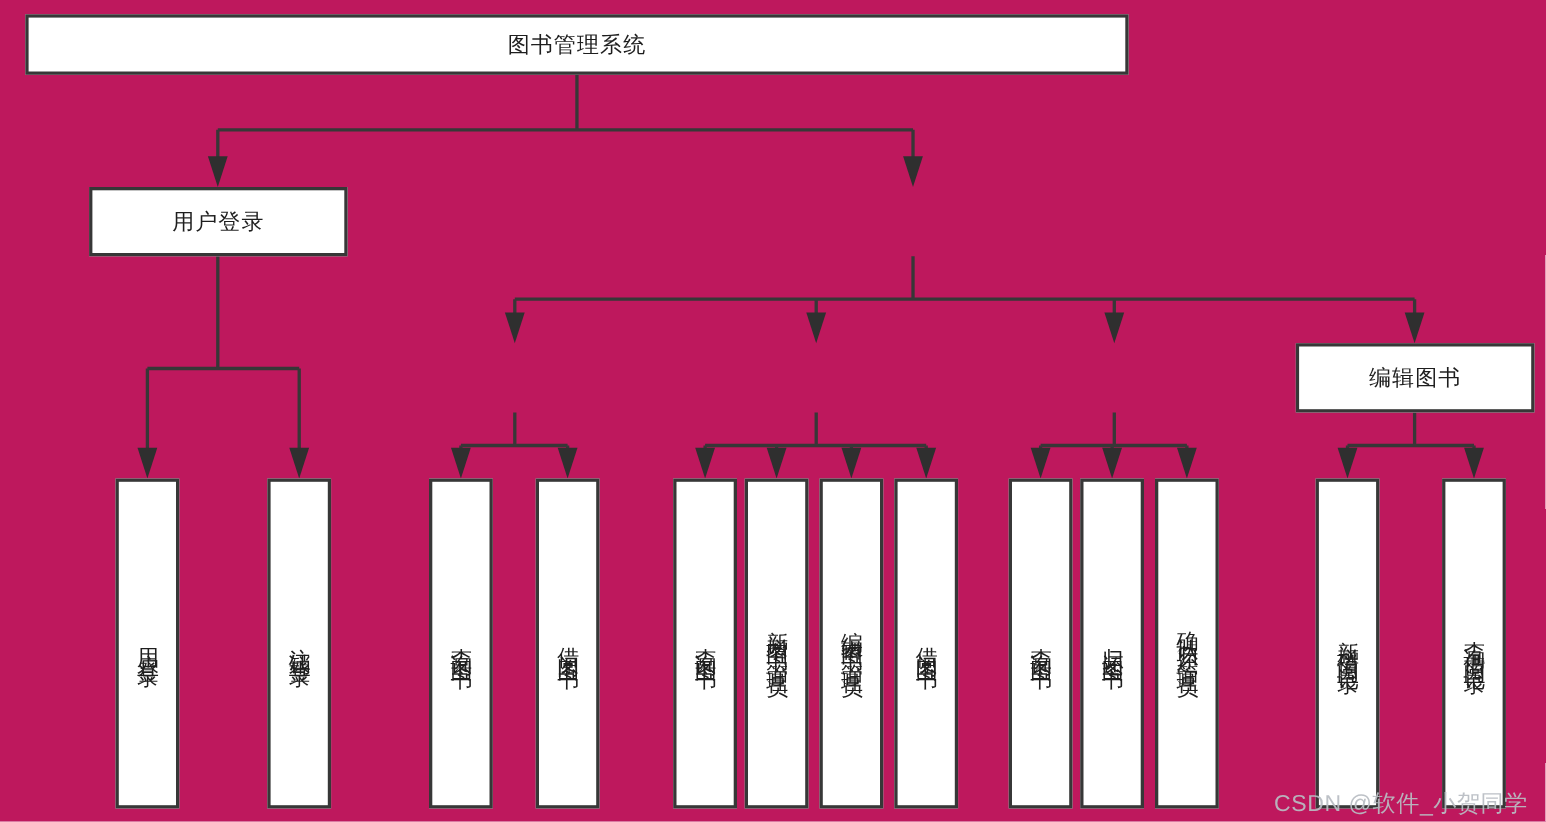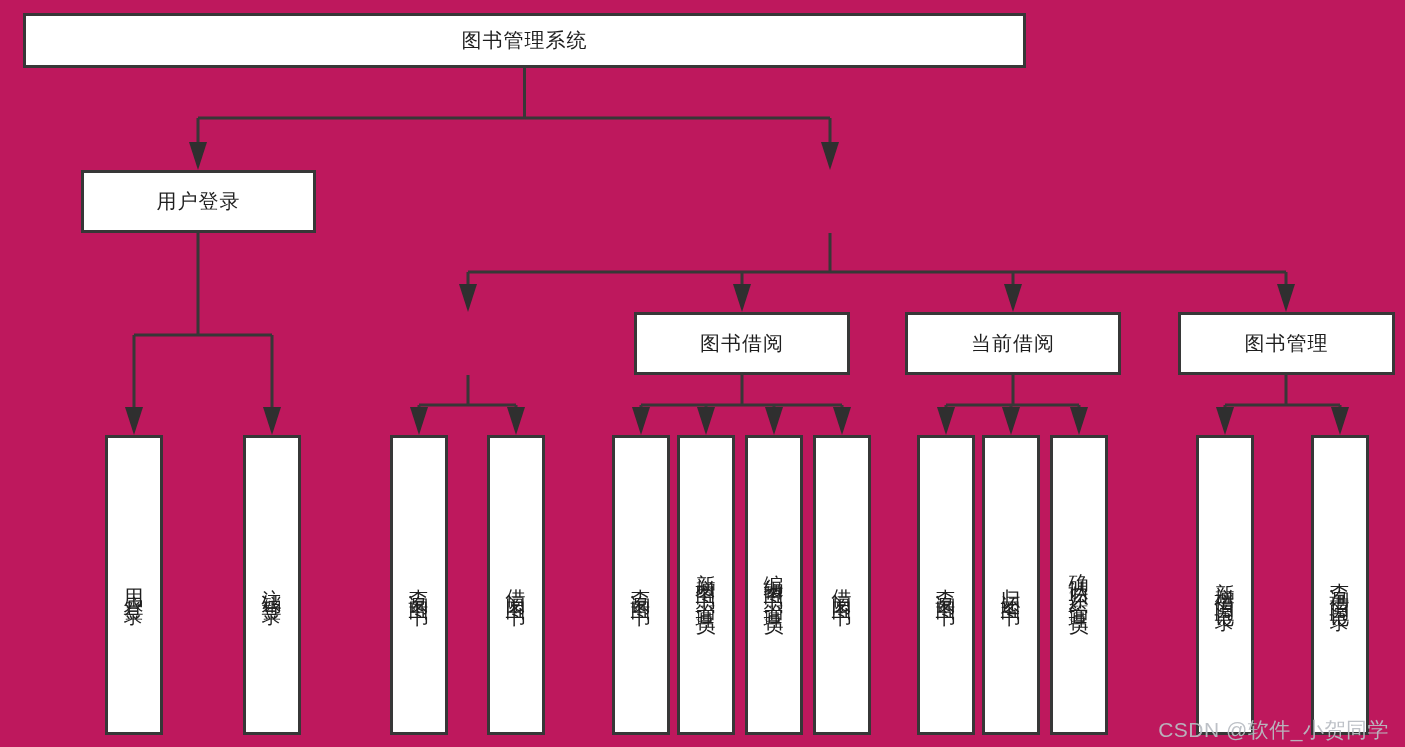--- a/index.html
+++ b/index.html
@@ -78,28 +78,22 @@
   </svg>
 
   <div class="hbox" style="left:23px;top:13px;width:1003px;height:55px">
     <span>图书管理系统</span>
   </div>
 
   <div class="hbox" style="left:81px;top:170px;width:235px;height:63px">
     <span>用户登录</span>
   </div>
 
-  <div class="hbox" style="left:634px;top:312px;width:216px;height:63px">
-    <span>图书借阅</span>
-  </div>
-  <div class="hbox" style="left:905px;top:312px;width:216px;height:63px">
-    <span>当前借阅</span>
-  </div>
   <div class="hbox" style="left:1178px;top:312px;width:217px;height:63px">
-    <span>图书管理</span>
+    <span>编辑图书</span>
   </div>
 
   <div class="vbox" style="left:105px">
     <span class="vtext">用户登录</span>
   </div>
   <div class="vbox" style="left:243px">
     <span class="vtext">注销登录</span>
   </div>
 
   <div class="vbox" style="left:390px">

